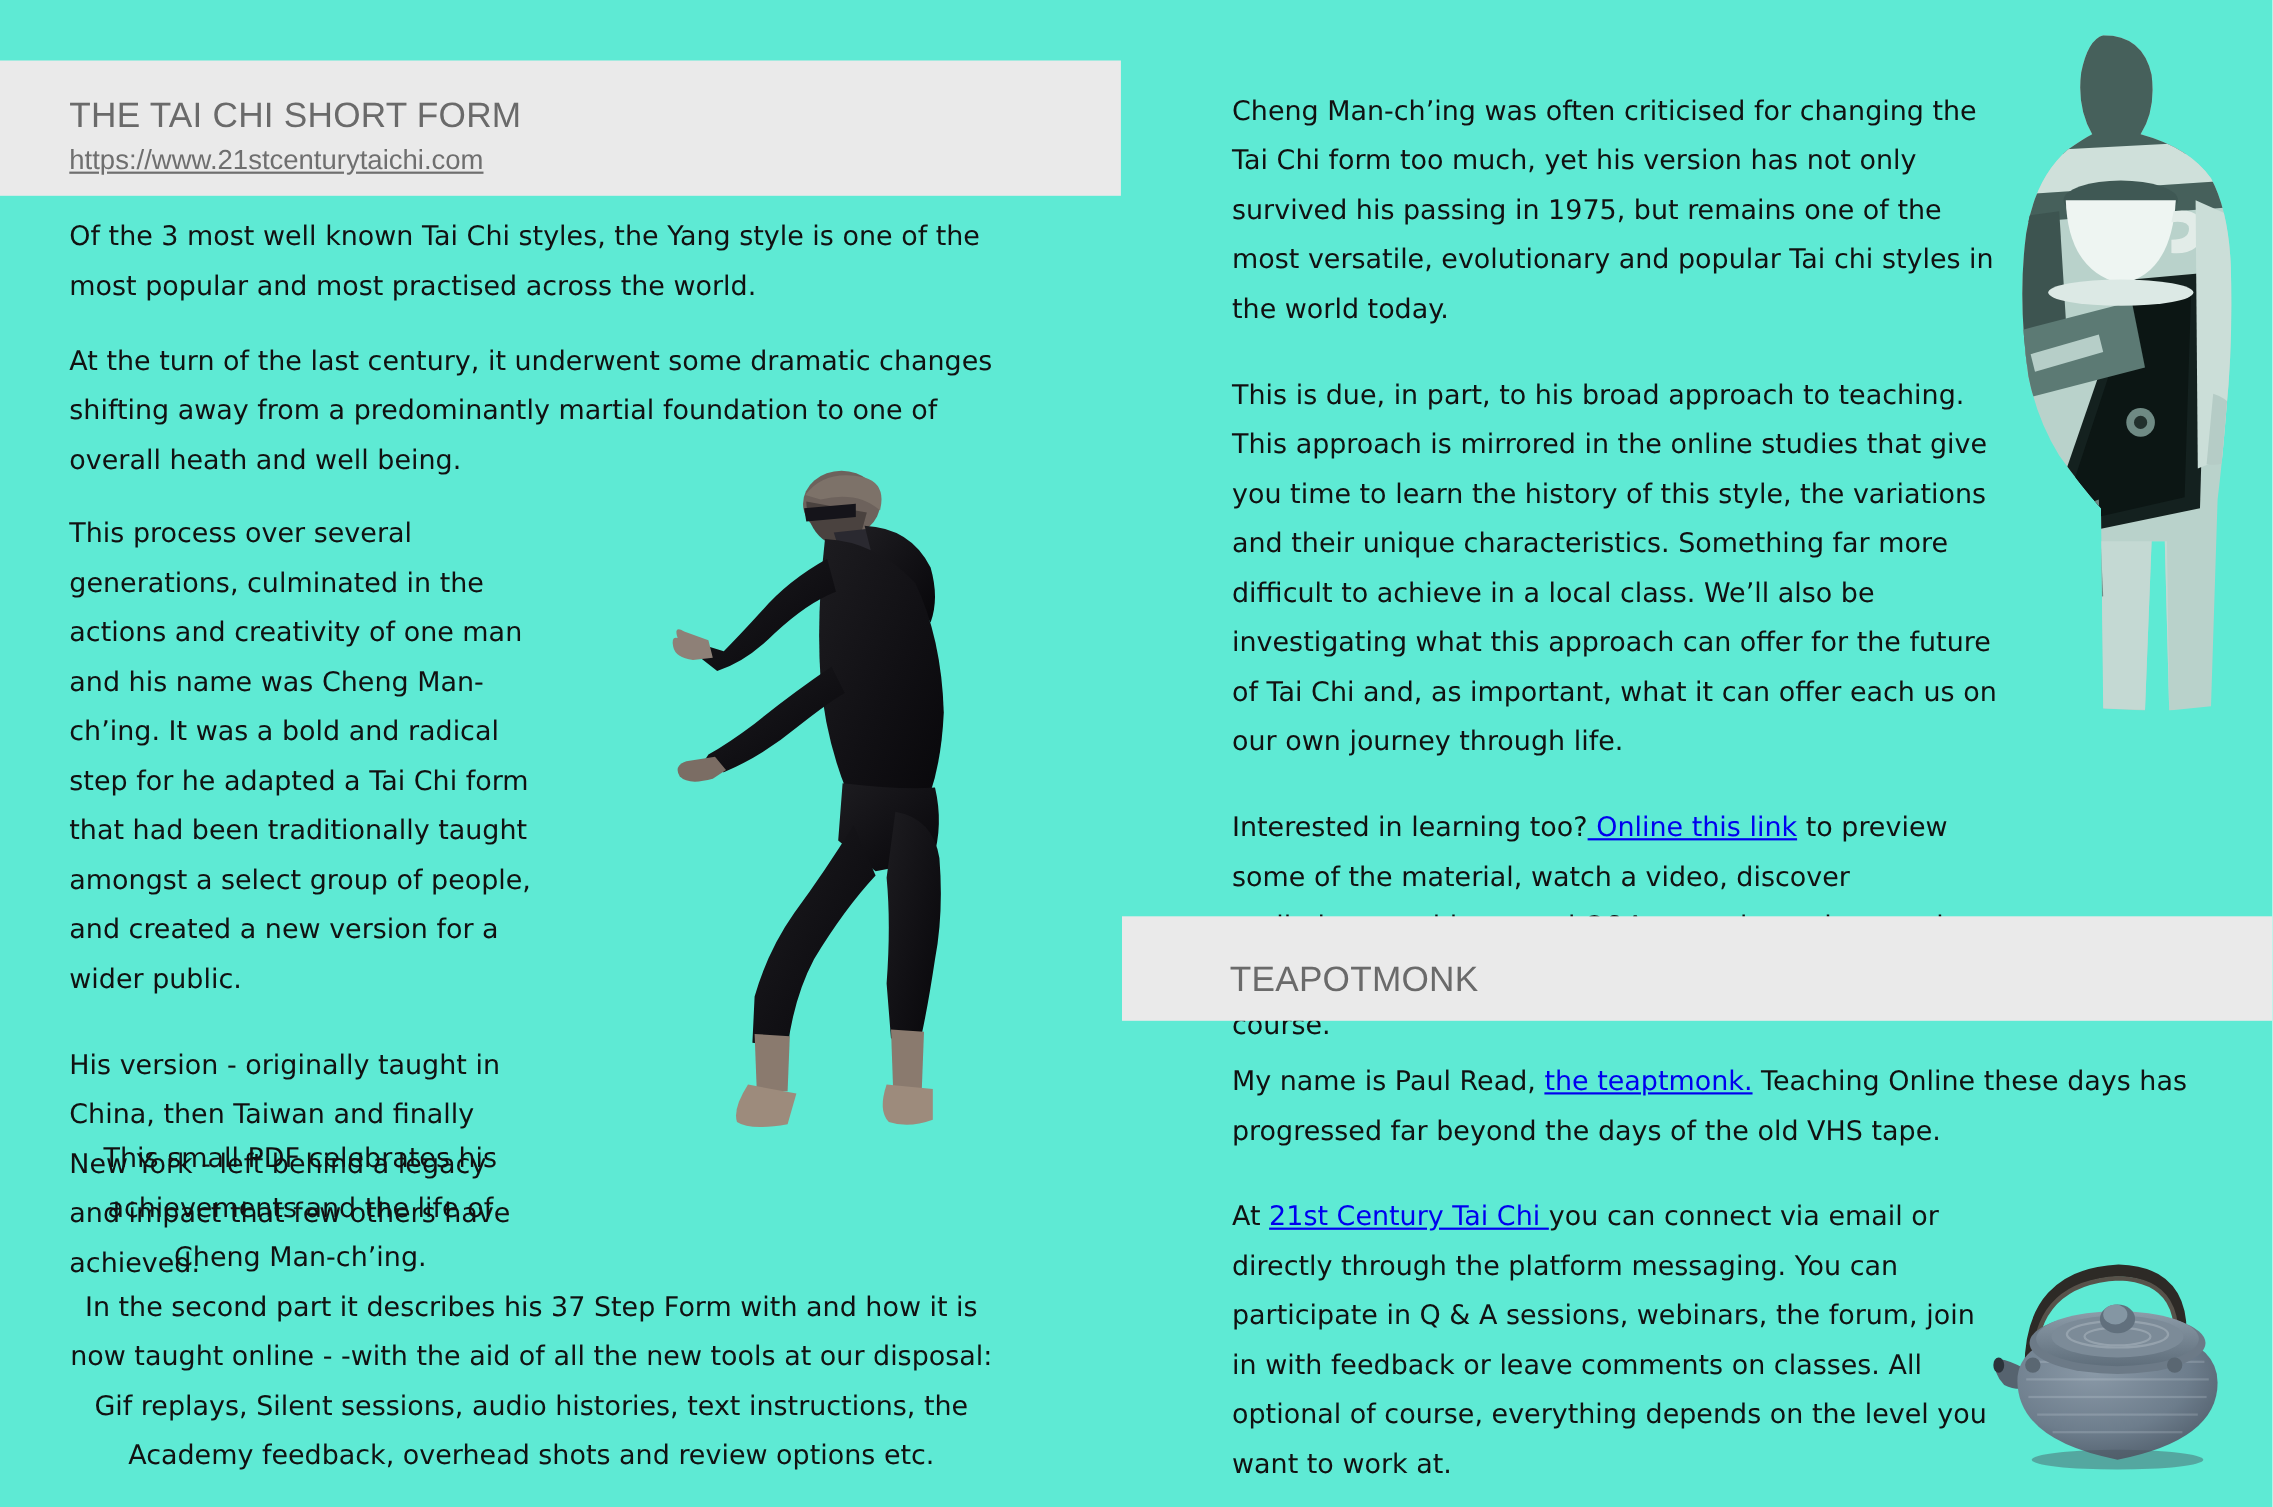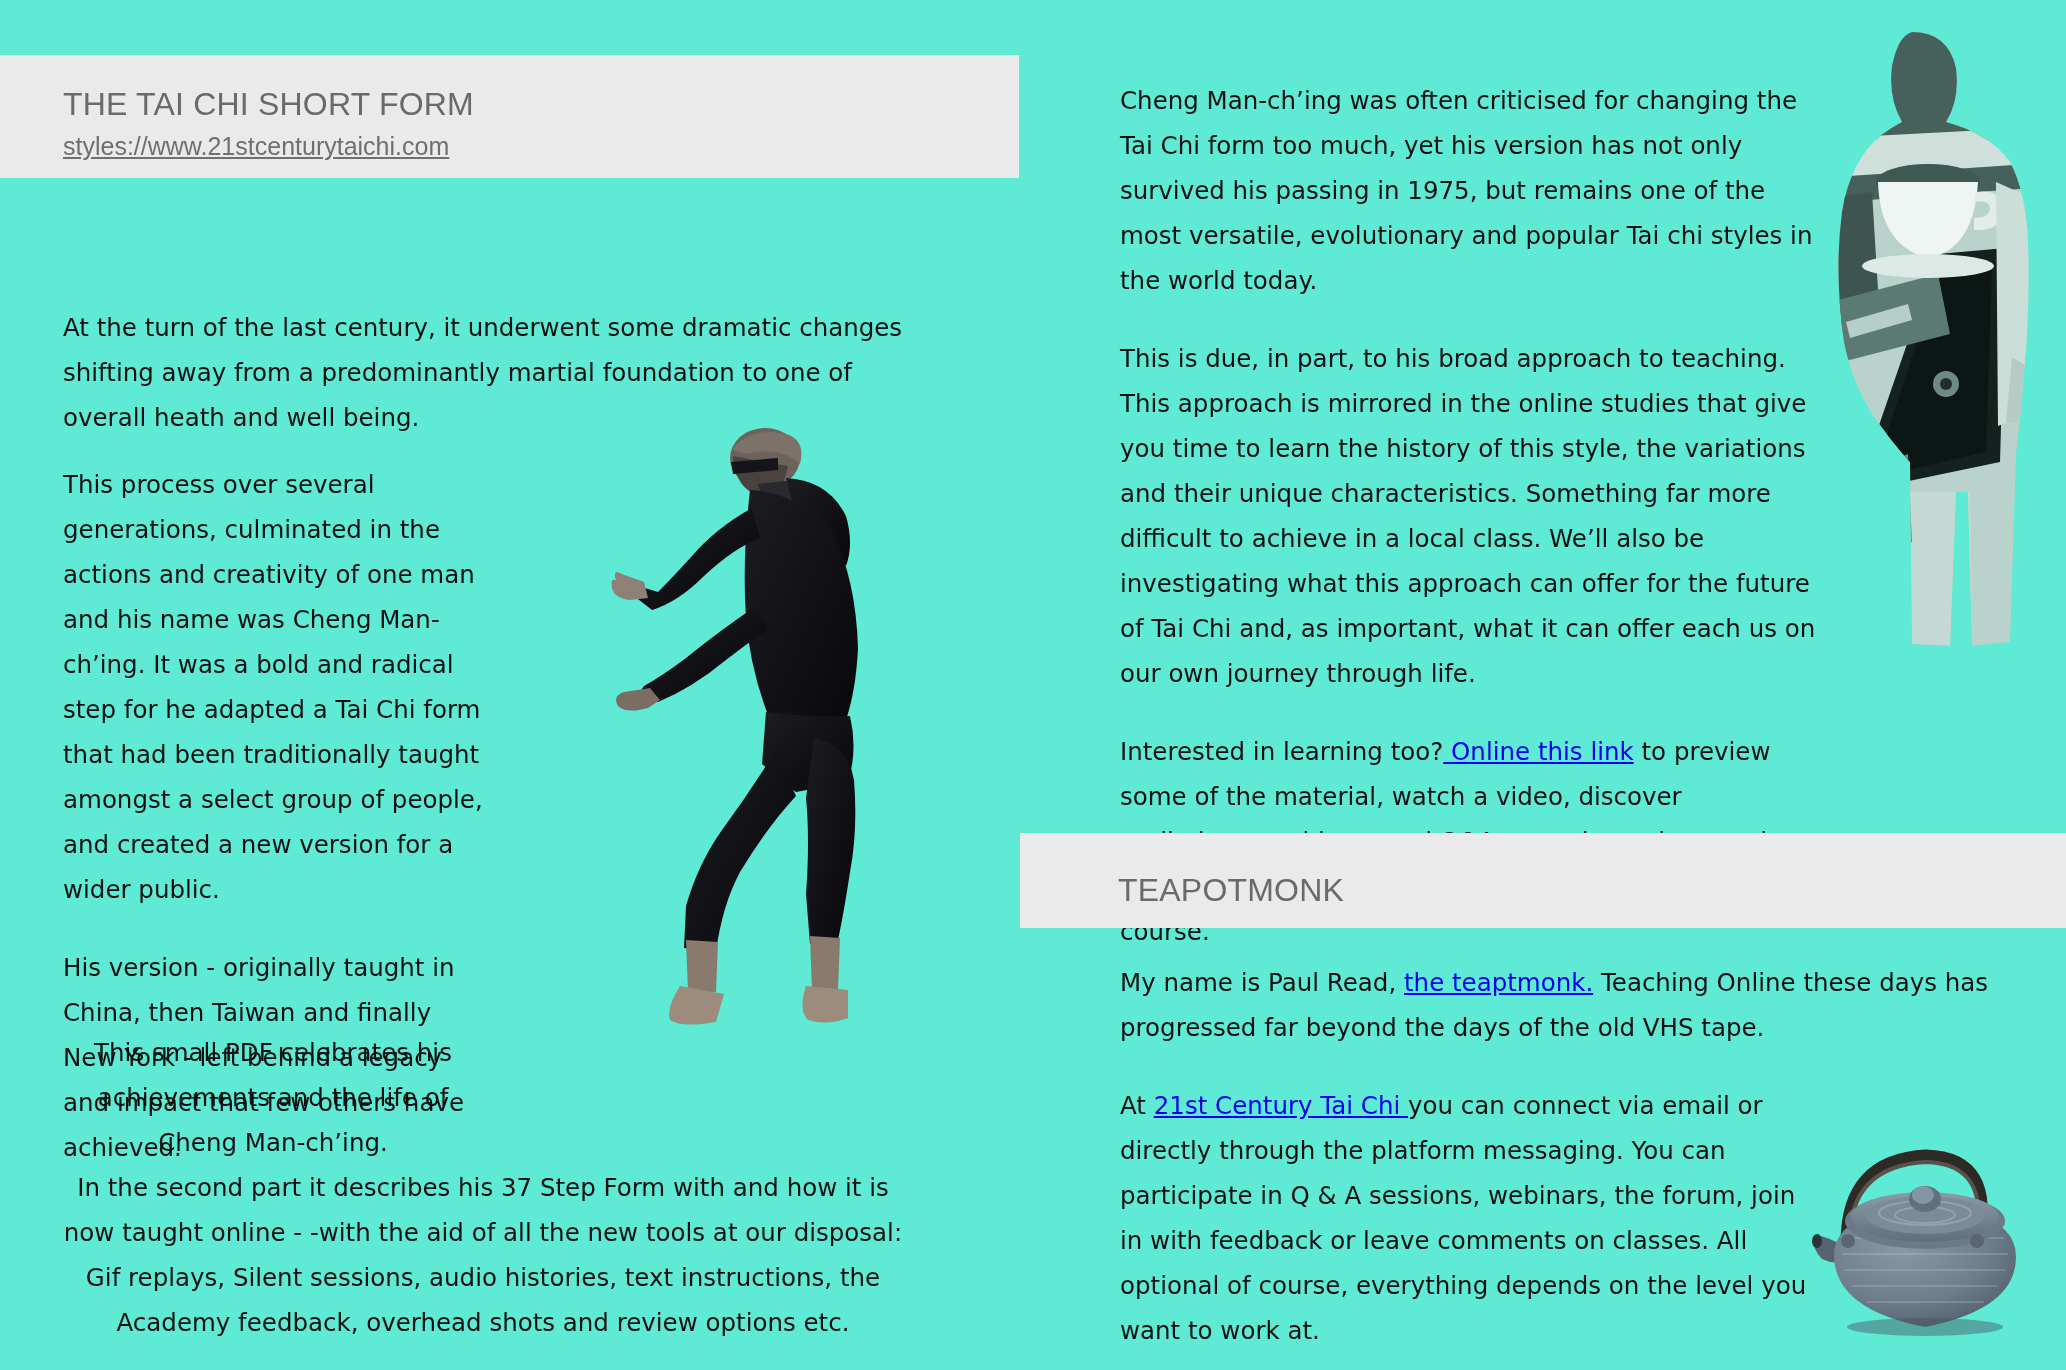--- a/index.html
+++ b/index.html
@@ -111,22 +111,25 @@
     height: 215px;
   }
 </style>
 </head>
 <body>
 
 <div class="page">
 
   <div class="band band-left"></div>
   <div class="band-title" id="doc-title">THE TAI CHI SHORT FORM</div>
-  <a id="doc-url" href="#">styles://www.21stcenturytaichi.com</a>
-
+  <a id="doc-url" href="#">https://www.21stcenturytaichi.com</a>
+
+  <div class="col" id="left-wide">
+    <p>Of the 3 most well known Tai Chi styles, the Yang style is one of the most popular and most practised across the world.</p>
+  </div>
 
   <div class="col" style="left:63px; top:305px; width:845px;">
     <p class="tight">At the turn of the last century, it underwent some dramatic changes shifting away from a predominantly martial foundation to one of overall heath and well being.</p>
   </div>
 
   <div class="col" id="left-narrow">
     <p>This process over several generations, culminated in the actions and creativity of one man and his name was Cheng Man-ch’ing. It was a bold and radical step for he adapted a Tai Chi form that had been traditionally taught amongst a select group of people, and created a new version for a wider public.</p>
     <p>His version - originally taught in China, then Taiwan and finally New York - left behind a legacy and impact that few others have achieved.</p>
   </div>
 

